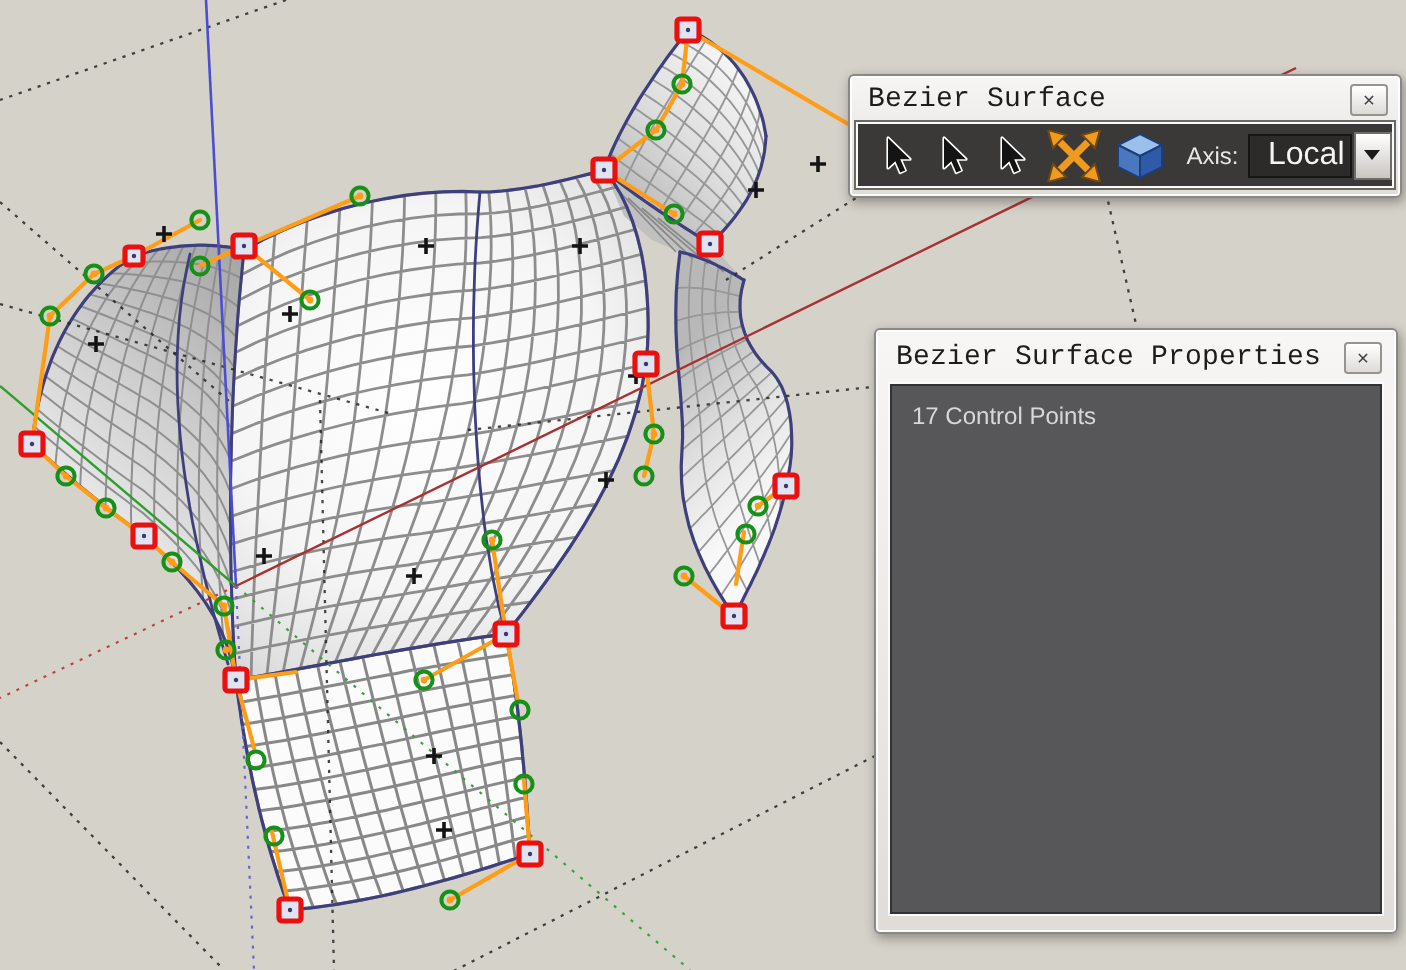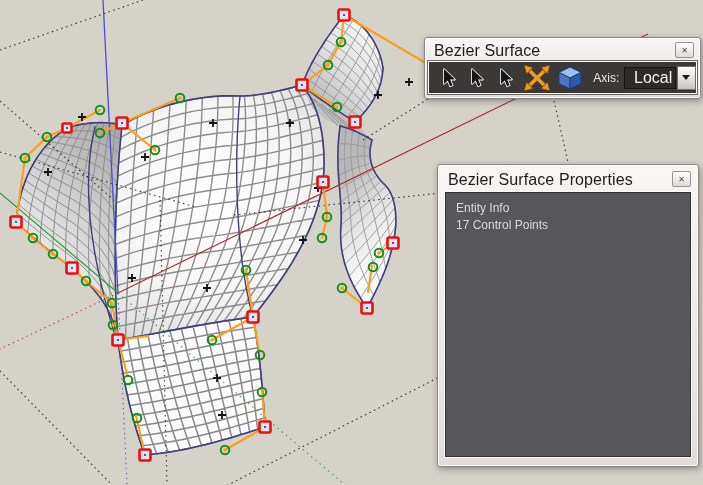--- a/index.html
+++ b/index.html
@@ -3,21 +3,21 @@
 <meta charset="utf-8">
 <style>
   html,body{margin:0;padding:0;background:#9a978f;font-family:"Liberation Sans",sans-serif;}
   .stage{position:relative;width:703px;height:485px;overflow:hidden;background:#d5d2ca;}
   svg.scene{position:absolute;left:0;top:0;}
 
   .win{position:absolute;background:linear-gradient(#f7f6f5,#ebe9e6 55%,#e0ddd9);
        border:1px solid #8a8886;border-radius:3px;
        box-shadow:1px 2px 6px rgba(50,46,40,.45), inset 0 0 0 1px rgba(255,255,255,.85);}
   .titlebar{position:relative;height:22px;}
-  .titlebar .wtitle{position:absolute;left:9px;top:4px;font-size:16px;color:#1c1c1c;letter-spacing:.1px;}
+  .titlebar .wtitle{position:absolute;left:9px;top:4px;font-size:14px;color:#1c1c1c;letter-spacing:.1px;font-family:Liberation Mono, monospace;}
   .closebtn{position:absolute;right:6px;top:4px;width:17px;height:14px;
        background:linear-gradient(#ffffff,#dedbd6);border:1px solid #96948f;border-radius:2px;
        font-size:8px;color:#444;display:flex;align-items:center;justify-content:center;cursor:default;}
 
   .toolbar-win{left:424px;top:37px;width:275px;height:60px;}
   .tool-panel{position:absolute;left:3px;right:3px;top:23px;bottom:4px;background:#3a3938;
        border:1px solid #fbfbfb;outline:1px solid #6a6861;display:flex;align-items:center;padding-left:9px;box-sizing:border-box;text-align:center;}
   .tool{display:flex;align-items:center;justify-content:center;margin-right:9px;}
   .tool.cursor{width:24px;}
   .tool.big{width:30px;margin-right:6px;}
@@ -364,17 +364,16 @@
       </div>
     </div>
   </div>
 
   <div class="win props-win">
     <div class="titlebar">
       <span class="wtitle">Bezier Surface Properties</span>
       <div class="closebtn">✕</div>
     </div>
     <div class="props-content">
-      <div class="props-line">Entity Info</div>
       <div class="props-line">17 Control Points</div>
     </div>
   </div>
 </div>
 
 </body></html>

